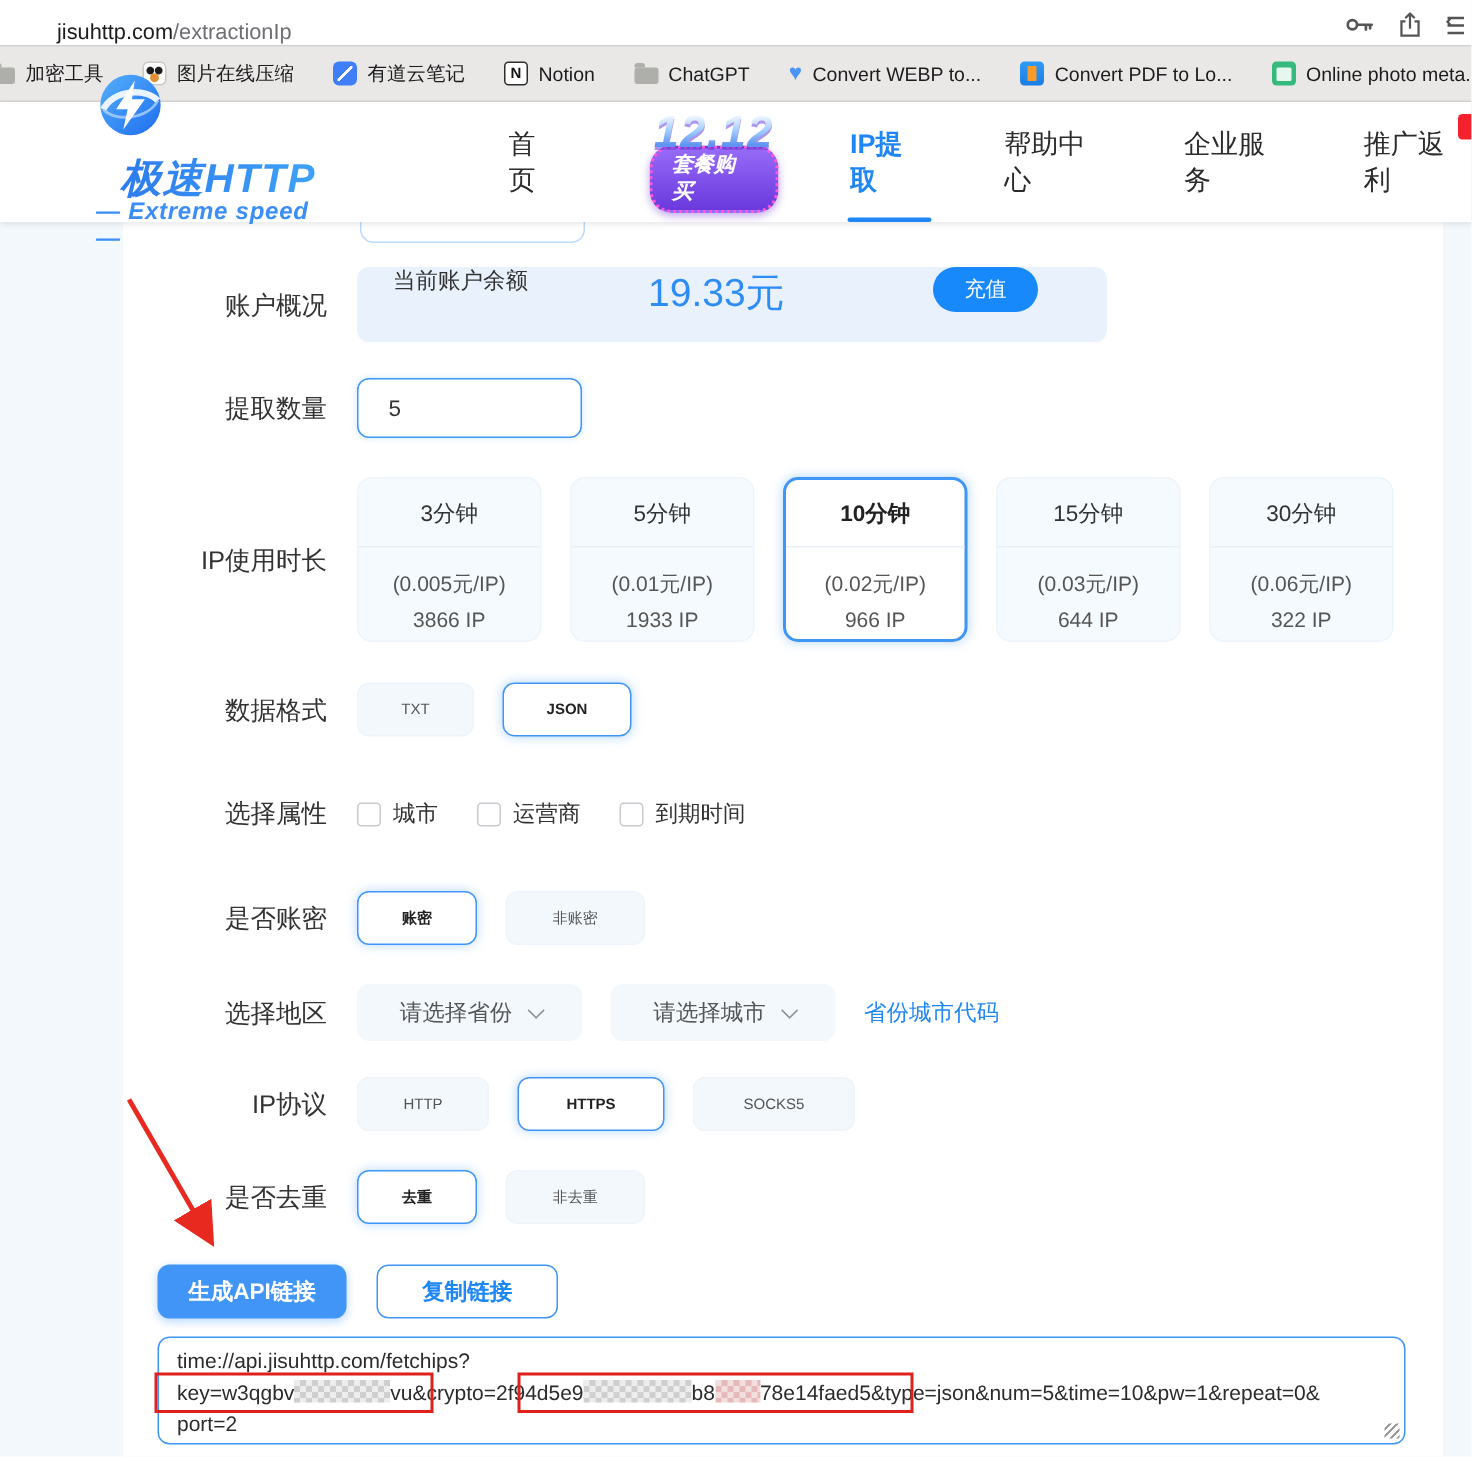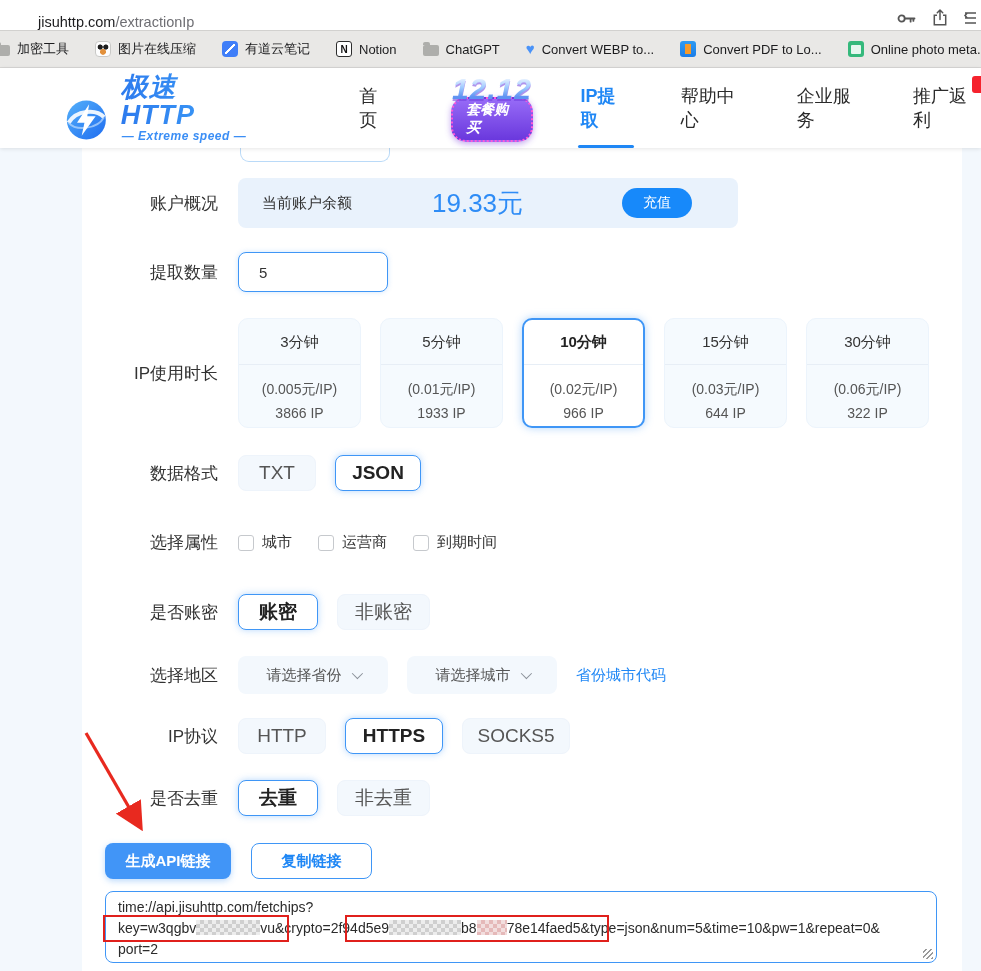--- a/index.html
+++ b/index.html
@@ -47,29 +47,29 @@
   .ic-pdf { background: linear-gradient(180deg,#2f9bf2,#1b7de8); position:relative; border-radius:3px; }
   .ic-pdf::after { content:""; position:absolute; top:3px; left:5px; width:6px; height:10px; background:#f59a2b; }
   .ic-photo { background:#35b97c; position:relative; border-radius:3px; }
   .ic-photo::after { content:""; position:absolute; inset:4px 3px 3px 3px; background:rgba(255,255,255,.88); border-radius:1px; }
 
   
   .site-header {
     height: 80px; background: #fff; display: flex; align-items: center;
     box-shadow: 0 1px 4px rgba(0,0,0,.10); position: relative; z-index: 5;
   }
-  .logo { margin-left: 64px; display: flex; align-items: flex-end; gap: 12px; }
+  .logo { margin-left: 64px; display: flex; align-items: flex-start; gap: 12px; flex-direction: column; }
   .logo-txt { display: flex; flex-direction: column; align-items: center; }
   .logo-title {
     font-size: 27px; font-weight: 800; font-style: italic; letter-spacing: 1px;
     background: linear-gradient(90deg,#2d7bee,#3ea2f9);
     -webkit-background-clip: text; background-clip: text; color: transparent;
     line-height: 1.05;
   }
-  .logo-sub { font-size: 12px; font-style: italic; font-weight: 700; color: #3b8ef5; letter-spacing: .5px; }
+  .logo-sub { font-size: 16px; font-style: italic; font-weight: 700; color: #3b8ef5; letter-spacing: .5px; }
   .nav { display: flex; align-items: center; font-size: 18px; color: #2b2b2b; }
   .nav-item { cursor: pointer; }
   .nav-item.active { color: #1f87f5; font-weight: 700; position: relative; }
   .nav-item.active::after { content:""; position:absolute; left:50%; transform:translateX(-50%);
       bottom:-16px; width:56px; height:3px; background:#1f87f5; border-radius:2px; }
   .promo { display:flex; flex-direction:column; align-items:center; margin-top: 2px; }
   .promo-top {
     font-size: 30px; font-weight: 900; font-style: italic; letter-spacing: 1px; line-height: .85;
     background: linear-gradient(180deg,#f0f7ff 5%,#9ec9ff 45%,#5f93f2 80%);
     -webkit-background-clip: text; background-clip: text; color: transparent;
@@ -89,21 +89,21 @@
   .card { position: absolute; left: 82px; top: 0; width: 880px; height: 823px; background: #fff; }
   .remnant {
     position: absolute; left: 158px; top: 0; width: 150px; height: 14px;
     background: #fff; border: 1px solid #badaf8; border-top: none; border-radius: 0 0 9px 9px;
   }
   .row { display: flex; align-items: center; margin-left: 23px; }
   .row-label { width: 113px; text-align: right; font-size: 17px; font-weight: 500; color: #333; margin-right: 20px; flex: none; }
 
   .acct-panel {
     width: 500px; height: 50px; background: #e9f2fc; border-radius: 8px;
-    display: flex; align-items: center; padding-left: 24px;
+    display: flex; align-items: flex-start; padding-left: 24px;
   }
   .acct-balance-label { font-size: 15px; color: #333; }
   .acct-balance { font-size: 26px; color: #2e8cf6; margin-left: 80px; }
   .btn-recharge {
     margin-left: auto; margin-right: 46px; width: 70px; height: 30px; border: none;
     background: #1789fa; color: #fff; font-size: 14px; border-radius: 15px; cursor: pointer;
     font-family: inherit;
   }
   .qty-input {
     width: 150px; height: 40px; border: 1.5px solid #3f96f6; border-radius: 8px;
@@ -119,21 +119,21 @@
   }
   .dur-card.sel { background: #fff; border: 2px solid #3f96f6; box-shadow: 0 0 8px rgba(63,150,246,.4); padding-top: 13px; }
   .dur-title { font-size: 15px; color: #333; }
   .dur-card.sel .dur-title { font-weight: 700; color: #222; }
   .dur-div { width: 100%; height: 1px; background: #e7eef6; margin: 12px 0; }
   .dur-price, .dur-stock { font-size: 14px; color: #555; line-height: 24px; }
 
   .chip {
     height: 36px; border-radius: 8px; background: #f3f8fd; color: #555;
     border: 1px solid #eef4fb; display: flex; align-items: center; justify-content: center;
-    font-size: 19px; cursor: pointer; flex: none;
+    font-size: 10px; cursor: pointer; flex: none;
   }
   .chip.sel { background: #fff; border: 1.5px solid #3f96f6; color: #222; font-weight: 600;
       box-shadow: 0 0 7px rgba(63,150,246,.38); }
   .chip-gap { margin-right: 19px; }
 
   .cb-group { display: flex; align-items: center; gap: 26px; }
   .cb-item { display: flex; align-items: center; gap: 8px; font-size: 15px; color: #333; cursor: pointer; }
   .cb-box { width: 16px; height: 16px; border: 1px solid #c6c9cd; border-radius: 3px; background: #fff; flex: none; }
 
   .select {

